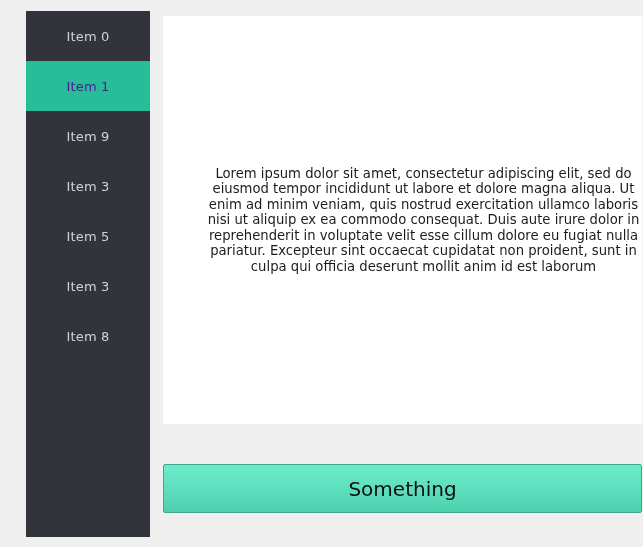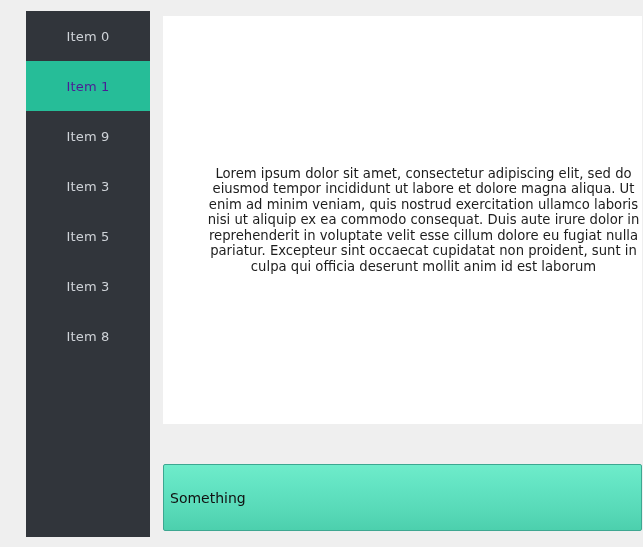--- a/index.html
+++ b/index.html
@@ -75,28 +75,29 @@
     color: #1c1c1c;
     font-family: "DejaVu Sans", sans-serif;
   }
 
   
   #action-button {
     position: absolute;
     left: 147px;
     top: 464px;
     width: 479px;
-    height: 67px;
+    height: 49px;
     box-sizing: border-box;
     border: 1px solid #3da791;
     border-radius: 2px;
     background: linear-gradient(180deg, #6eecca 0%, #62e3c2 35%, #56d8b6 75%, #4cd0ad 100%);
     display: flex;
     align-items: center;
-    font-size: 14px;
+    justify-content: center;
+    font-size: 20px;
     color: #101010;
     font-family: "DejaVu Sans", sans-serif;
     cursor: pointer;
     user-select: none;
   }
 </style>
 </head>
 <body>
 
 <div id="app-root">

